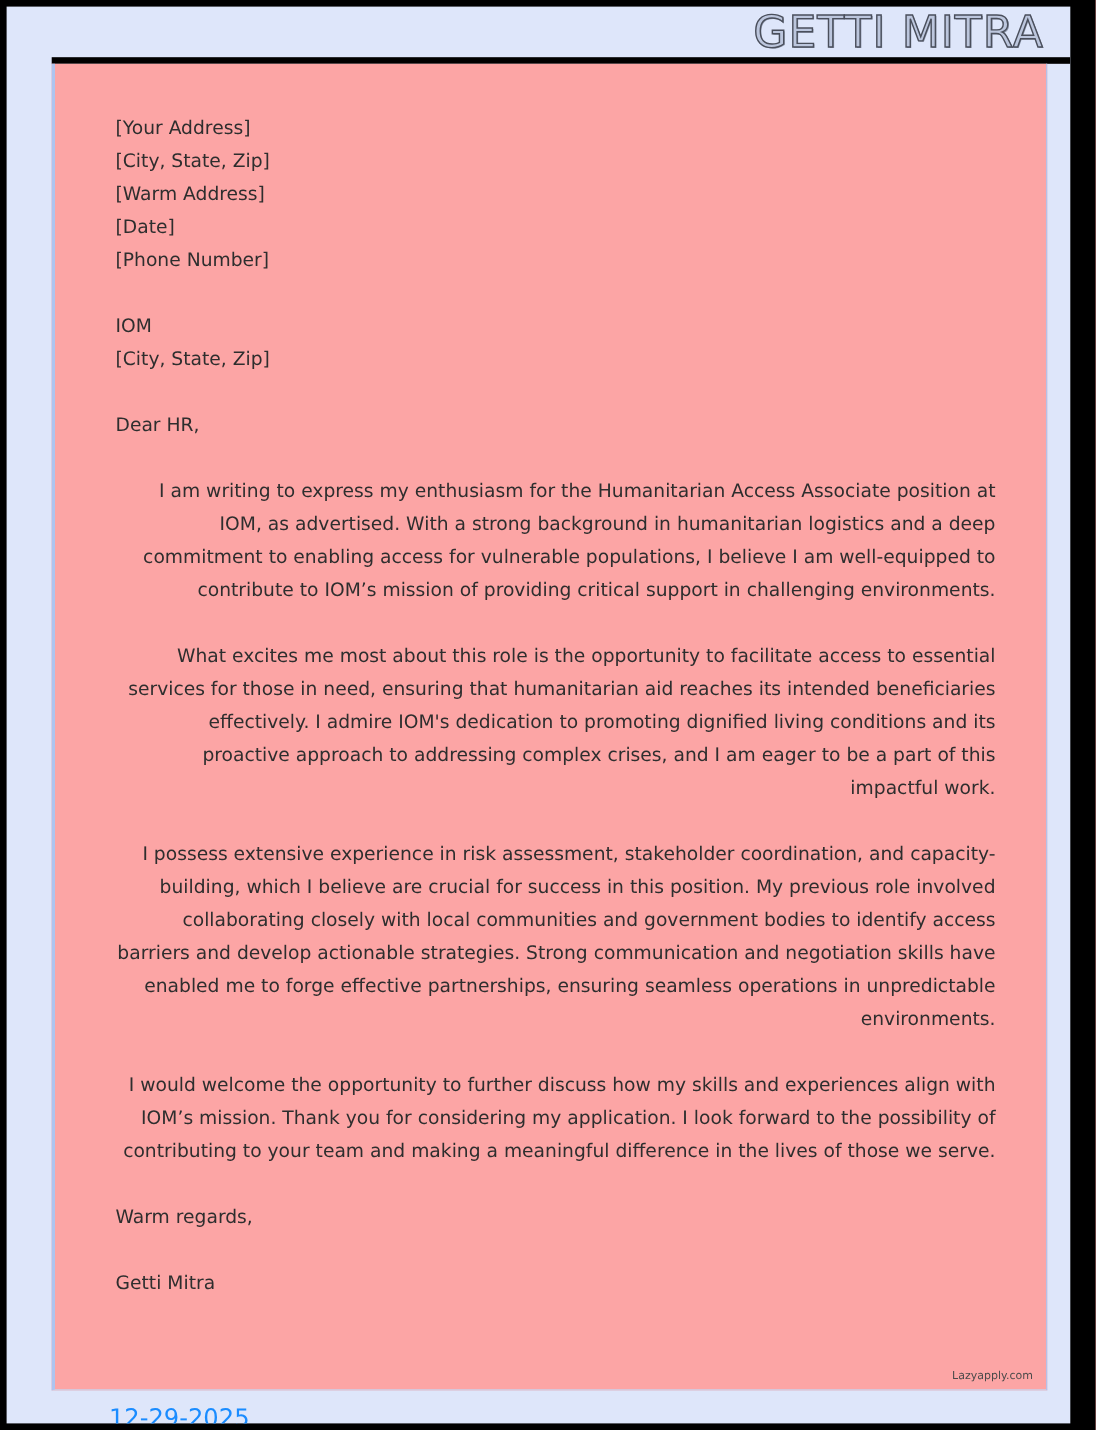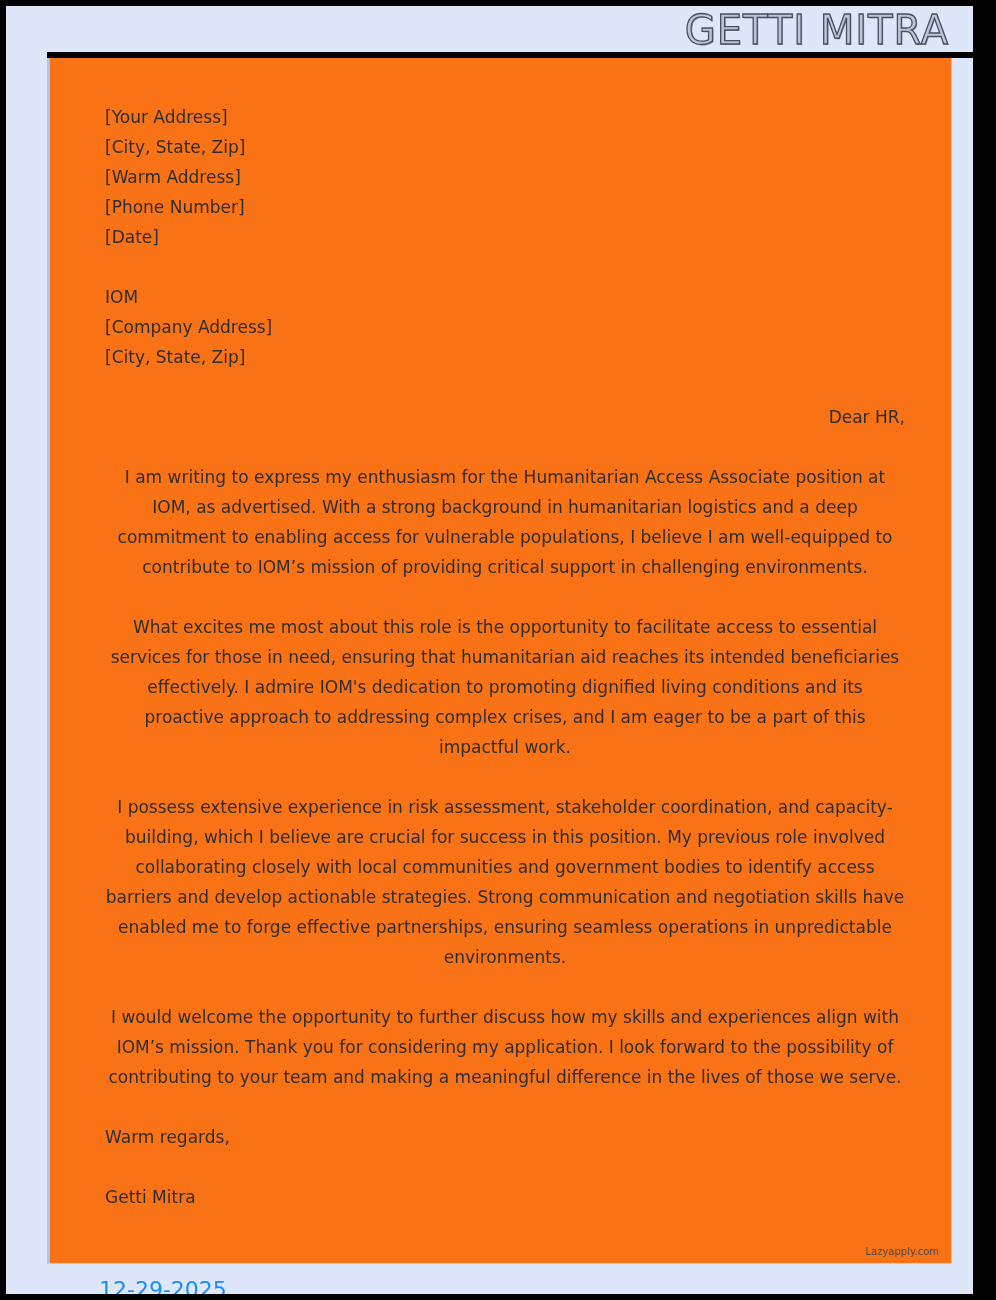--- a/index.html
+++ b/index.html
@@ -68,21 +68,21 @@
     background: #000000;
   }
 
   
   .letter-sheet {
     position: absolute;
     left: 41px;
     top: 52px;
     width: 905px;
     height: 1206px;
-    background: #f97316;
+    background: #fca5a5;
     border-left: 3px solid #aec4ef;
     border-right: 1px solid #aec4ef;
     border-bottom: 1px solid #c8d4ef;
     box-sizing: border-box;
     overflow: hidden;
   }
 
   .letter-body {
     position: absolute;
     left: 55px;
@@ -96,25 +96,24 @@
 
   .addr-block {
     margin: 0 0 30px 0;
   }
   .addr-line {
     display: block;
     white-space: nowrap;
   }
   .salutation {
     margin: 0 0 30px 0;
-    text-align: right;
   }
   .body-para {
     margin: 0 0 30px 0;
-    text-align: center;
+    text-align: right;
   }
   .closing {
     margin: 0 0 30px 0;
   }
   .signature-name {
     margin: 0;
   }
 
   
   .sheet-footer {
@@ -151,27 +150,26 @@
 
     <div class="header-rule"></div>
 
     <div class="letter-sheet">
       <div class="letter-body">
 
         <div class="addr-block">
           <span class="addr-line">[Your Address]</span>
           <span class="addr-line">[City, State, Zip]</span>
           <span class="addr-line">[Warm Address]</span>
+          <span class="addr-line">[Date]</span>
           <span class="addr-line">[Phone Number]</span>
-          <span class="addr-line">[Date]</span>
         </div>
 
         <div class="addr-block">
           <span class="addr-line">IOM</span>
-          <span class="addr-line">[Company Address]</span>
           <span class="addr-line">[City, State, Zip]</span>
         </div>
 
         <p class="salutation">Dear HR,</p>
 
         <p class="body-para">I am writing to express my enthusiasm for the Humanitarian Access Associate position at IOM, as advertised. With a strong background in humanitarian logistics and a deep commitment to enabling access for vulnerable populations, I believe I am well-equipped to contribute to IOM’s mission of providing critical support in challenging environments.</p>
         <p class="body-para">What excites me most about this role is the opportunity to facilitate access to essential services for those in need, ensuring that humanitarian aid reaches its intended beneficiaries effectively. I admire IOM's dedication to promoting dignified living conditions and its proactive approach to addressing complex crises, and I am eager to be a part of this impactful work.</p>
         <p class="body-para">I possess extensive experience in risk assessment, stakeholder coordination, and capacity-building, which I believe are crucial for success in this position. My previous role involved collaborating closely with local communities and government bodies to identify access barriers and develop actionable strategies. Strong communication and negotiation skills have enabled me to forge effective partnerships, ensuring seamless operations in unpredictable environments.</p>
         <p class="body-para">I would welcome the opportunity to further discuss how my skills and experiences align with IOM’s mission. Thank you for considering my application. I look forward to the possibility of contributing to your team and making a meaningful difference in the lives of those we serve.</p>
 

